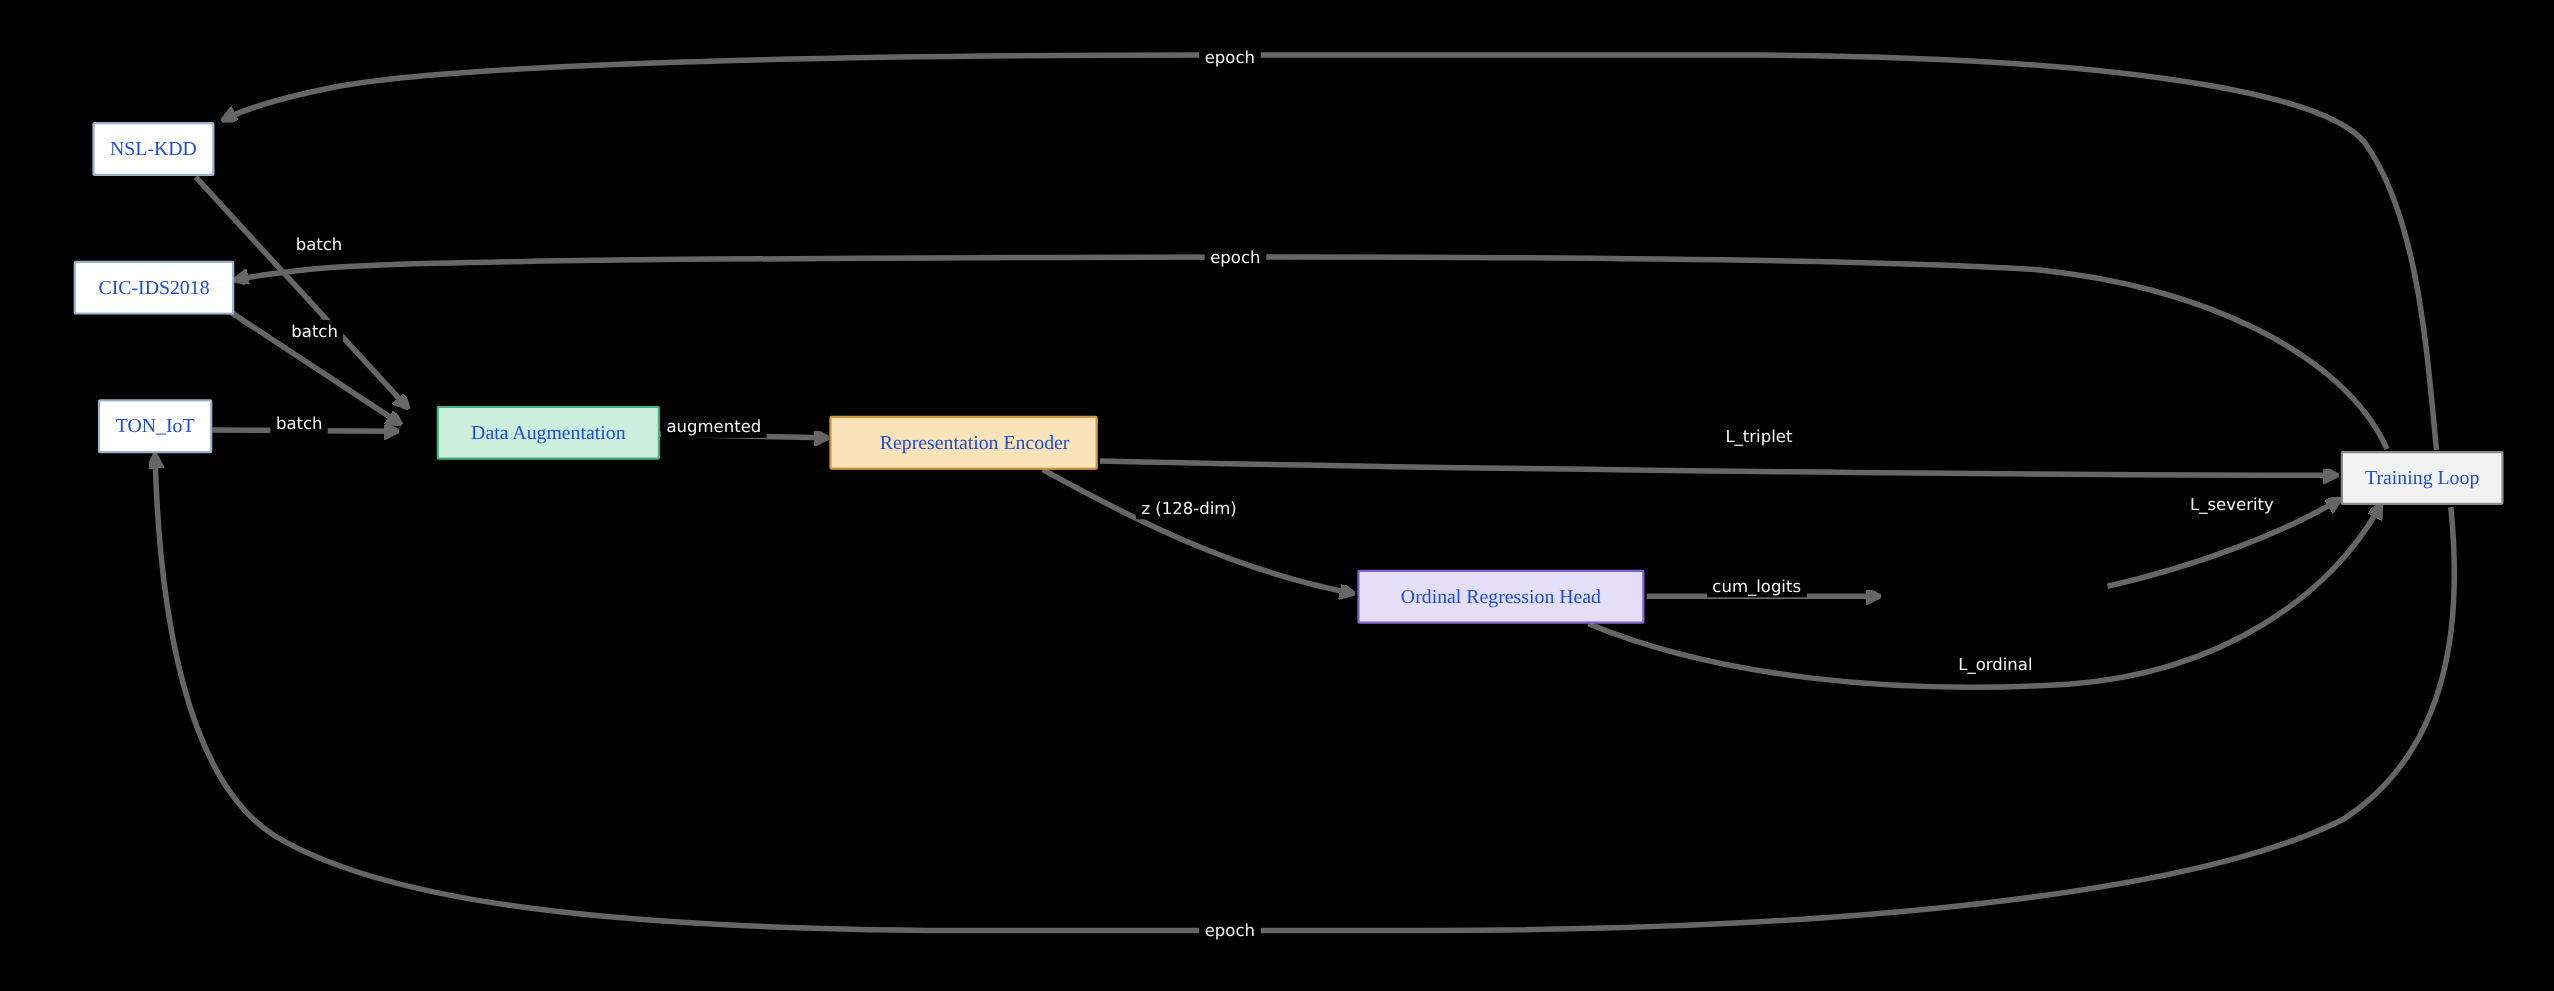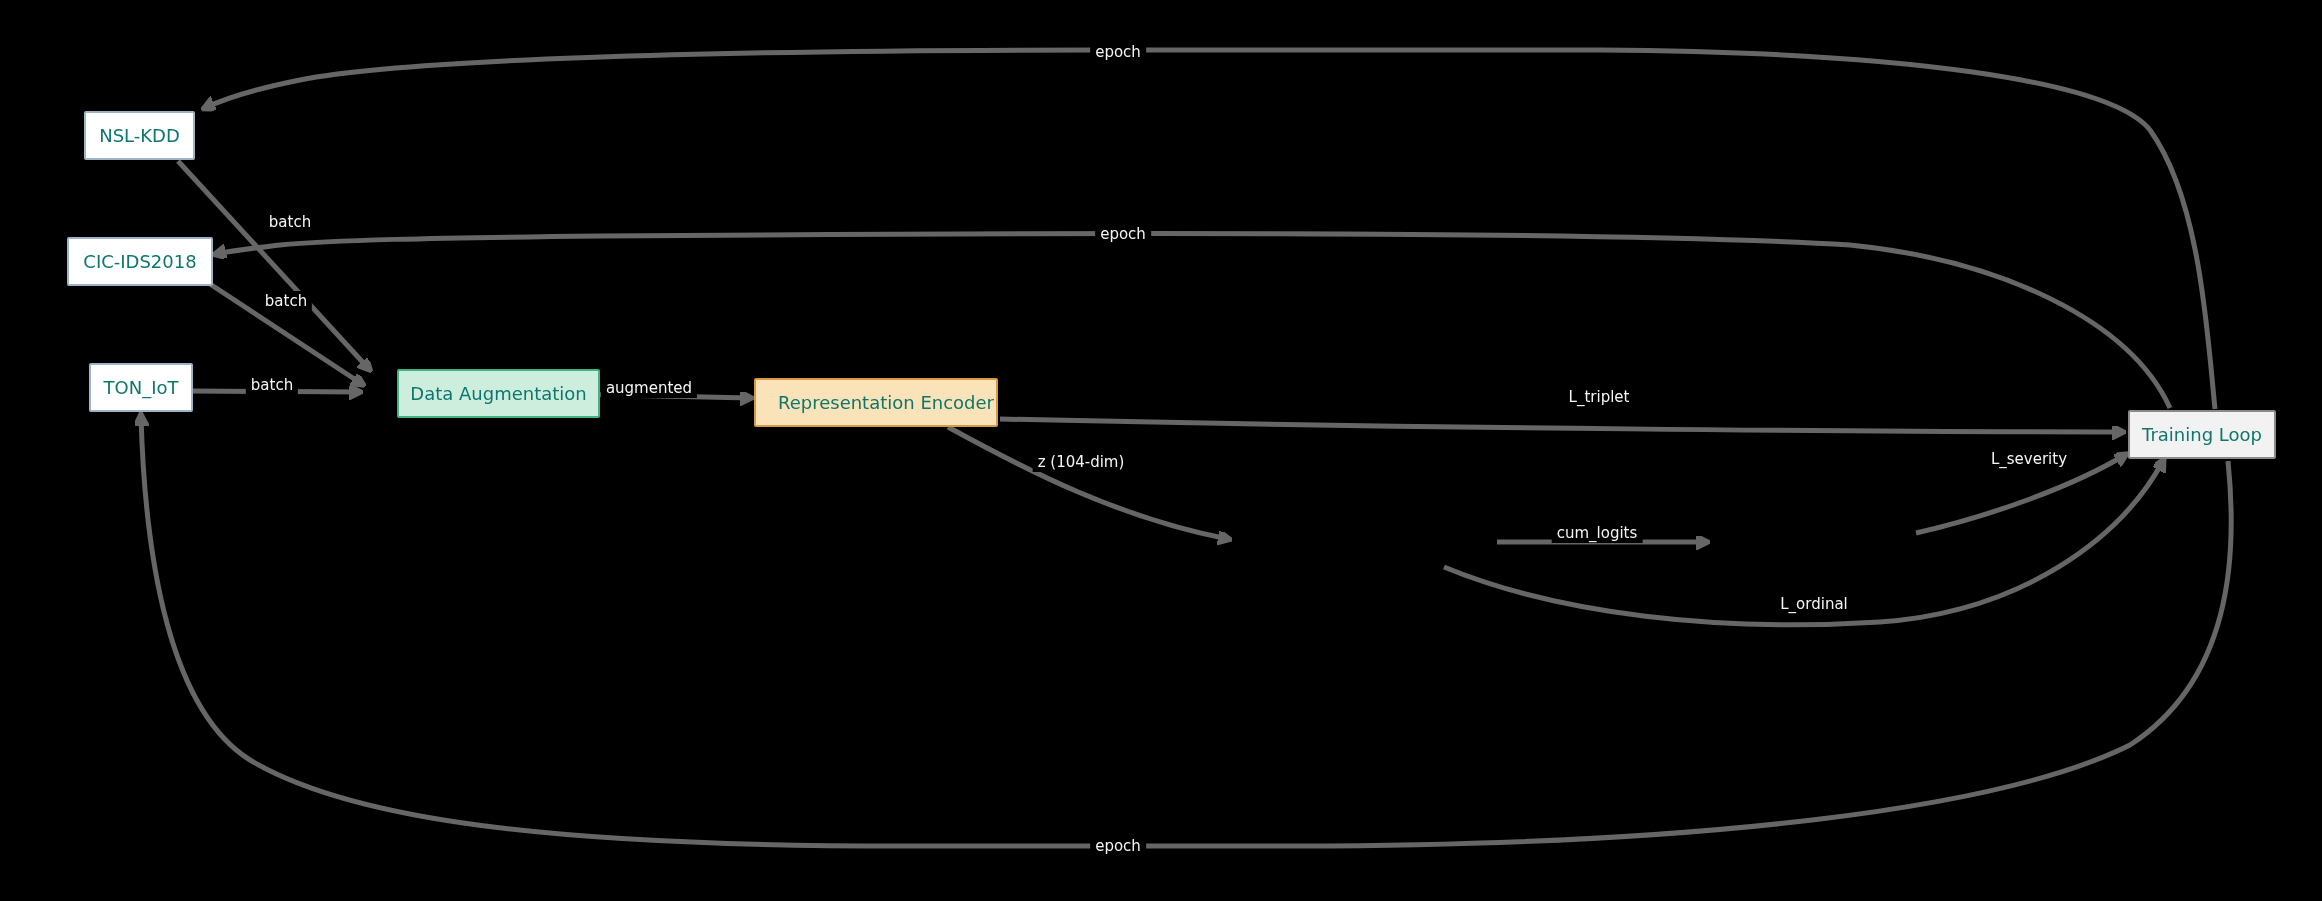--- a/index.html
+++ b/index.html
@@ -35,22 +35,22 @@
     border:2px solid var(--cluster-border);
     border-radius:3px;
   }
   .cluster-label{
     position:absolute;top:5px;left:0;width:100%;
     text-align:center;font-size:16px;color:#111;
   }
   .node{
     position:absolute;z-index:3;
     display:flex;align-items:center;justify-content:center;
-    font-size:18px;color:#0f766e;white-space:nowrap;
-    border-radius:2px;box-sizing:border-box;
+    font-size:18px;color:#1d4ed8;white-space:nowrap;
+    border-radius:2px;box-sizing:border-box;font-family:Liberation Serif, serif;
   }
   .node.dataset{background:var(--dataset-fill);border:2px solid var(--dataset-border);}
   .node.aug{background:var(--augmentation-fill);border:2px solid var(--augmentation-border);margin-left:34px;}
   .node.enc{background:var(--encoder-fill);border:2px solid var(--encoder-border);padding-left:20px;}
   .node.head{background:var(--head-fill);border:2px solid var(--head-border);}
   .node.loop{background:var(--loop-fill);border:2px solid var(--loop-border);}
   .node.severity{
     background:var(--severity-fill);border:2px solid var(--severity-border);
     border-radius:50%;
   }
@@ -85,27 +85,28 @@
     <path d="M 2215,409 C 2207,330 2200,200 2150,130 C 2110,80 1900,52 1600,50 L 1100,50 C 700,50 400,60 300,80 C 260,88 230,96 205,108" marker-end="url(#arrow)"></path>
     <path d="M 2170,408 C 2130,320 2000,260 1850,245 C 1600,230 1000,233 600,236 C 430,238 330,240 280,245 C 255,248 235,250 216,254" marker-end="url(#arrow)"></path>
     <path d="M 2228,461 C 2238,560 2230,680 2130,745 C 2000,810 1700,845 1300,846 L 900,846 C 550,846 350,820 250,760 C 170,710 145,560 141,416" marker-end="url(#arrow)"></path>
   </svg>
 
   <div class="node dataset" style="left:84px;top:111px;width:111px;height:49px">NSL-KDD</div>
   <div class="node dataset" style="left:67px;top:237px;width:146px;height:49px">CIC-IDS2018</div>
   <div class="node dataset" style="left:89px;top:363px;width:104px;height:49px">TON_IoT</div>
   <div class="node aug" style="left:363px;top:369px;width:203px;height:49px">Data Augmentation</div>
   <div class="node enc" style="left:754px;top:378px;width:244px;height:49px">Representation Encoder</div>
+  <div class="node head" style="left:1234px;top:518px;width:261px;height:49px">Ordinal Regression Head</div>
   <div class="node loop" style="left:2128px;top:410px;width:148px;height:49px">Training Loop</div>
 
   <span class="edge-label" style="left:290px;top:222px">batch</span>
   <span class="edge-label" style="left:286px;top:301px">batch</span>
   <span class="edge-label" style="left:272px;top:385px">batch</span>
   <span class="edge-label" style="left:649px;top:388px">augmented</span>
-  <span class="edge-label" style="left:1081px;top:462px">z (104-dim)</span>
+  <span class="edge-label" style="left:1081px;top:462px">z (128-dim)</span>
   <span class="edge-label" style="left:1597px;top:533px">cum_logits</span>
   <span class="edge-label" style="left:1599px;top:397px">L_triplet</span>
   <span class="edge-label" style="left:2029px;top:459px">L_severity</span>
   <span class="edge-label" style="left:1814px;top:604px">L_ordinal</span>
   <span class="edge-label" style="left:1118px;top:52px">epoch</span>
   <span class="edge-label" style="left:1123px;top:234px">epoch</span>
   <span class="edge-label" style="left:1118px;top:846px">epoch</span>
 
 </div>
 

